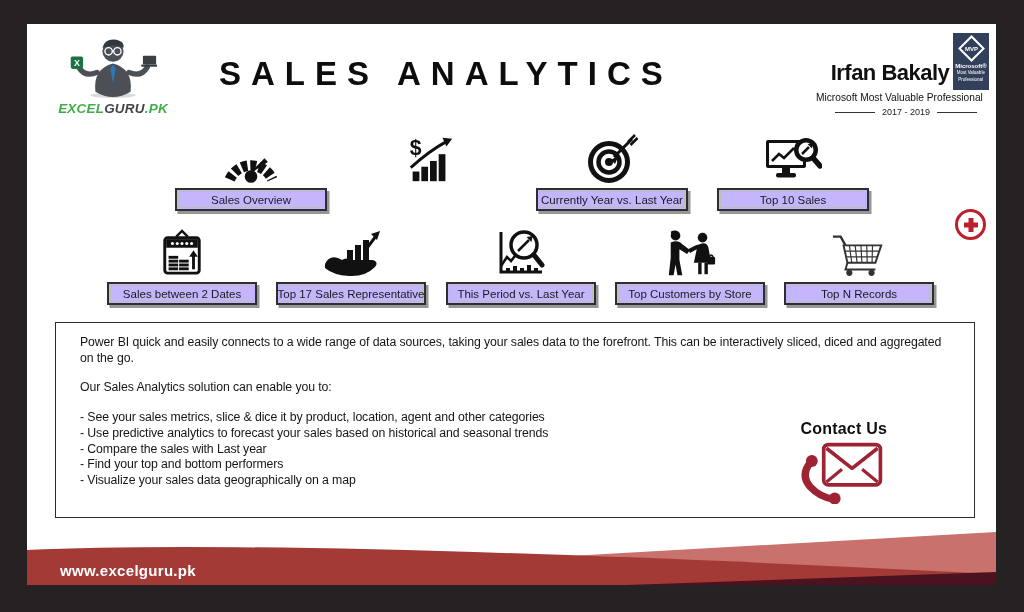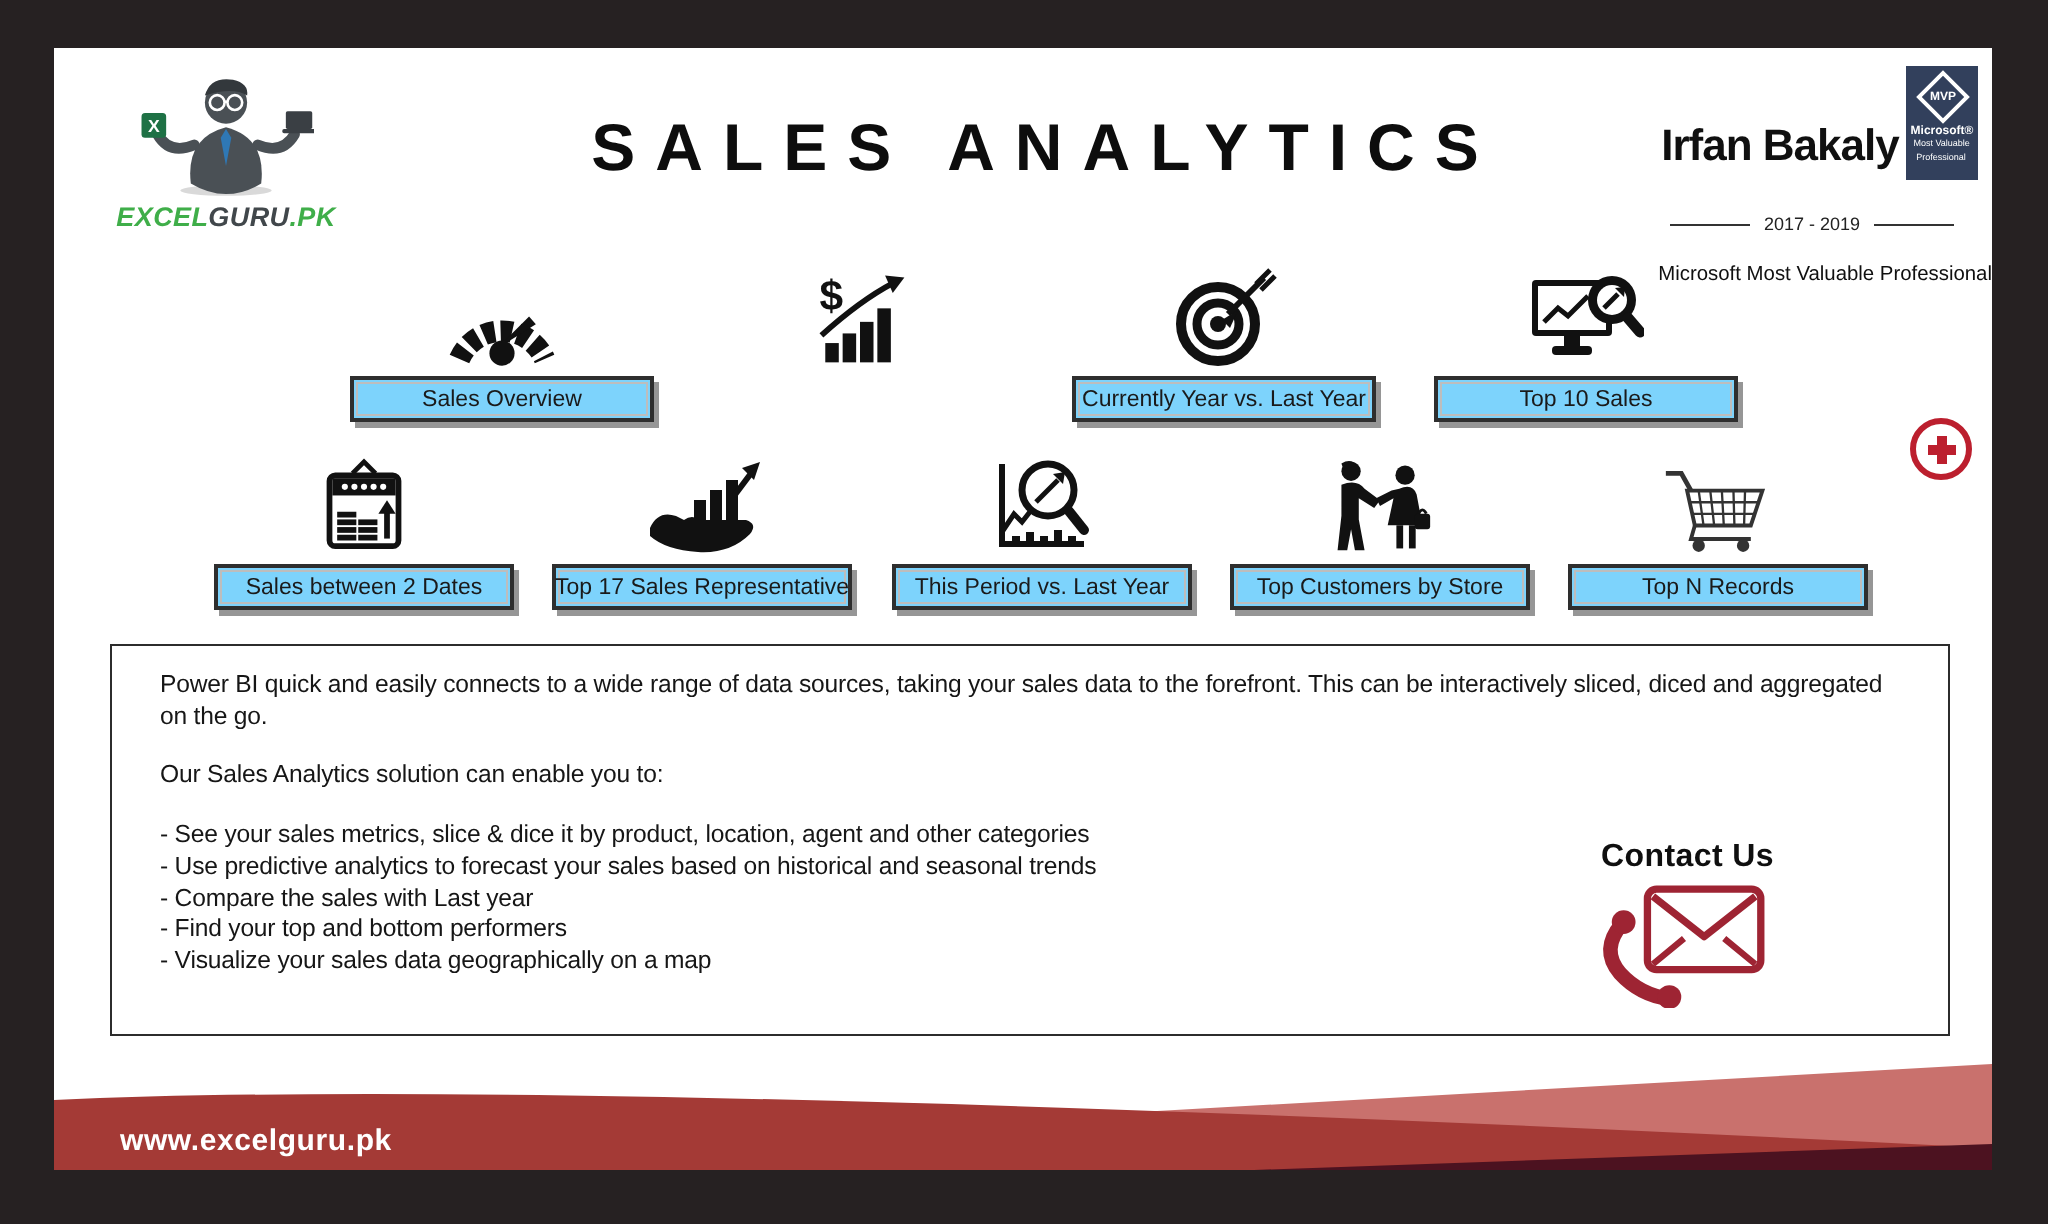--- a/index.html
+++ b/index.html
@@ -9,44 +9,44 @@
     font-family:"Liberation Sans",sans-serif;
   }
   .slide{position:absolute;left:27px;top:24px;width:969px;height:561px;background:#ffffff;}
 
   
   .logo{position:absolute;left:30px;top:12px;width:112px;text-align:center;}
   .logo svg{width:88px;height:64px;display:block;margin:0 auto;}
   .logo-text{font-size:13.5px;font-weight:bold;letter-spacing:.2px;margin-top:1px;white-space:nowrap;font-style:italic;}
   .logo-green{color:#3fae49;} .logo-dark{color:#41474b;}
 
-  .title{position:absolute;left:218px;top:31px;width:555px;text-align:center;
+  .title{position:absolute;left:192px;top:31px;width:555px;text-align:left;
     font-size:33px;font-weight:bold;color:#0d0d0d;letter-spacing:10px;white-space:nowrap;}
 
   .author-name{position:absolute;left:797px;top:36px;width:132px;text-align:center;
     font-size:22px;font-weight:bold;color:#101010;letter-spacing:-.5px;white-space:nowrap;}
-  .author-sub{position:absolute;left:789px;top:68px;width:180px;text-align:right;
-    font-size:10.2px;color:#101010;white-space:nowrap;margin-top:40px;}
+  .author-sub{position:absolute;left:789px;top:68px;width:180px;text-align:left;
+    font-size:10.2px;color:#101010;white-space:nowrap;}
   .author-years{position:absolute;left:789px;top:83px;width:180px;display:flex;
     align-items:center;justify-content:center;gap:7px;font-size:9px;color:#222;}
   .author-years::before,.author-years::after{content:"";height:1px;background:#333;flex:1;max-width:40px;}
 
   .mvp-badge{position:absolute;left:926px;top:9px;width:36px;height:57px;background:#32405c;
     color:#fff;display:flex;flex-direction:column;align-items:center;padding-top:4px;box-sizing:border-box;}
   .mvp-diamond{width:15px;height:15px;border:2px solid #fff;transform:rotate(45deg);position:relative;margin:2px 0 3px;}
   .mvp-diamond span{position:absolute;inset:0;transform:rotate(-45deg);display:flex;align-items:center;justify-content:center;
     font-size:6px;font-weight:bold;letter-spacing:0;}
   .mvp-line1{font-size:6px;font-weight:bold;margin-top:2px;white-space:nowrap;}
   .mvp-line2,.mvp-line3{font-size:6px;transform:scale(.75);white-space:nowrap;line-height:1.1;}
 
   
   .nav-item{position:absolute;text-align:center;}
   .nav-icon{height:52px;display:flex;align-items:flex-end;justify-content:center;}
   .nav-icon svg{display:block;}
-  .nav-btn{margin-top:4px;height:23px;background:#7dd3fc;border:2px solid #2e2e2e;box-sizing:border-box;
+  .nav-btn{margin-top:4px;height:23px;background:#c4b5fd;border:2px solid #2e2e2e;box-sizing:border-box;
     box-shadow:2.5px 3px 0 rgba(45,45,45,.5);display:flex;align-items:center;justify-content:center;
     position:relative;cursor:pointer;}
   .nav-btn::after{content:"";position:absolute;inset:1px;border:1px solid #bdbdbd;pointer-events:none;}
   .nav-btn span{font-size:11.5px;color:#1a1a1a;white-space:nowrap;position:relative;z-index:1;}
 
   .plus-btn{position:absolute;left:928px;top:185px;width:31px;height:31px;border-radius:50%;
     border:3.5px solid #bc1f2e;box-sizing:border-box;background:#fff;cursor:pointer;}
   .plus-btn::before,.plus-btn::after{content:"";position:absolute;left:50%;top:50%;background:#bc1f2e;}
   .plus-btn::before{width:14px;height:5px;transform:translate(-50%,-50%);}
   .plus-btn::after{width:5px;height:14px;transform:translate(-50%,-50%);}

